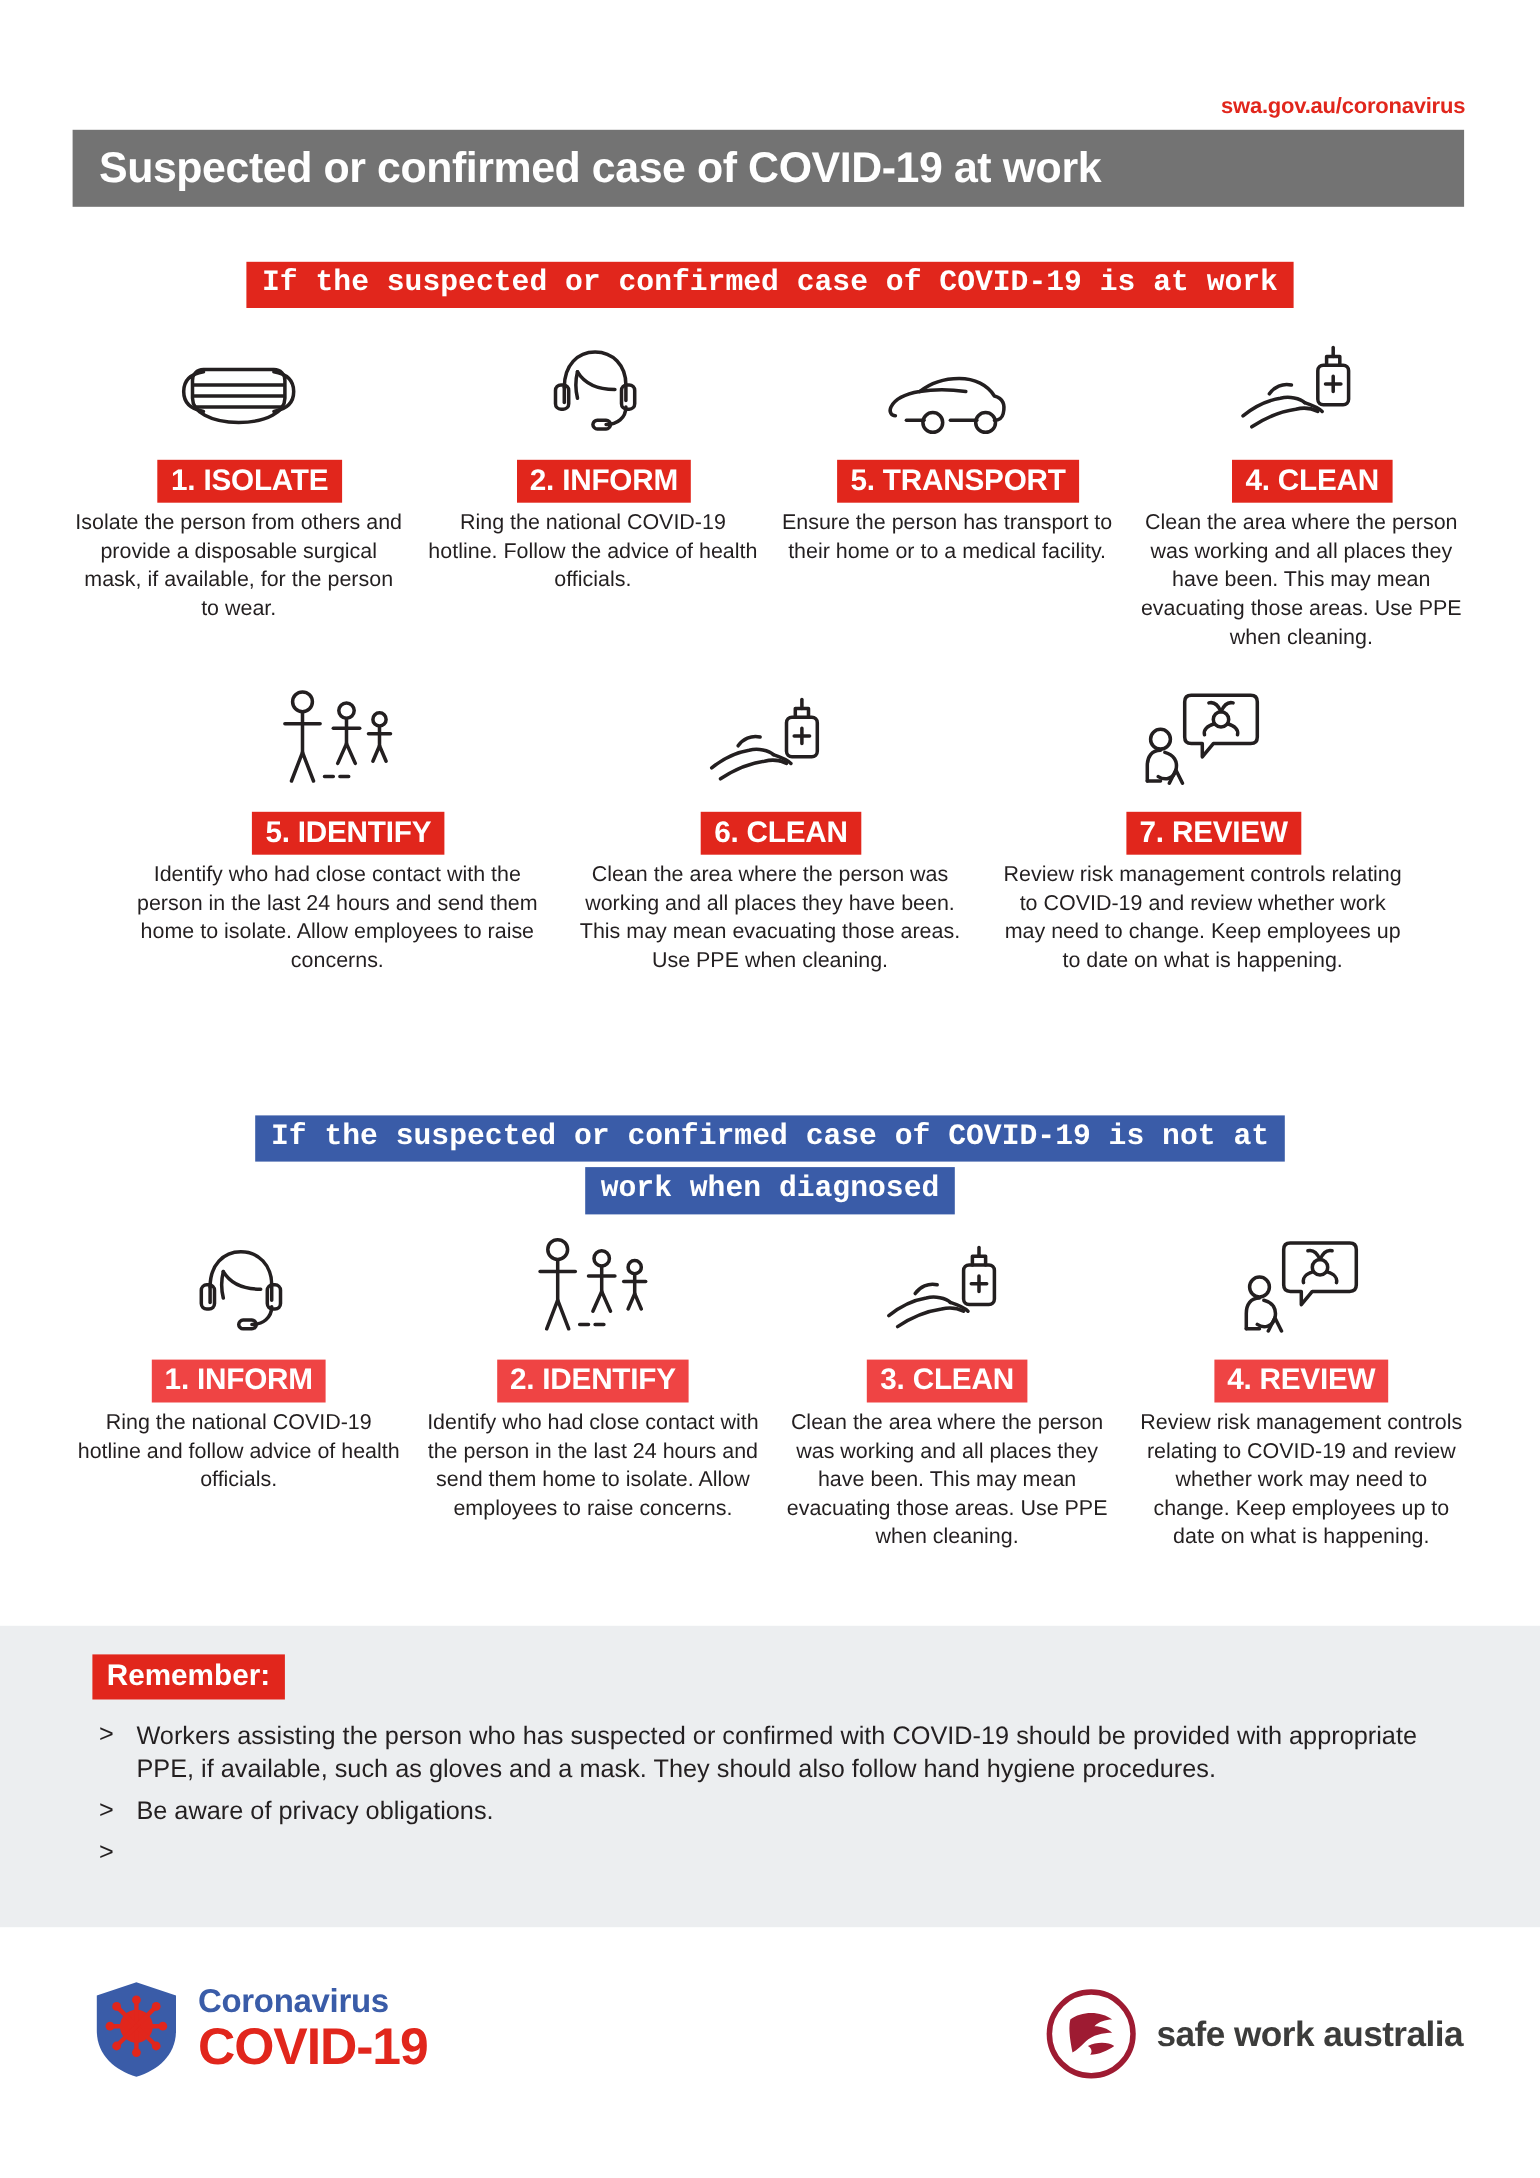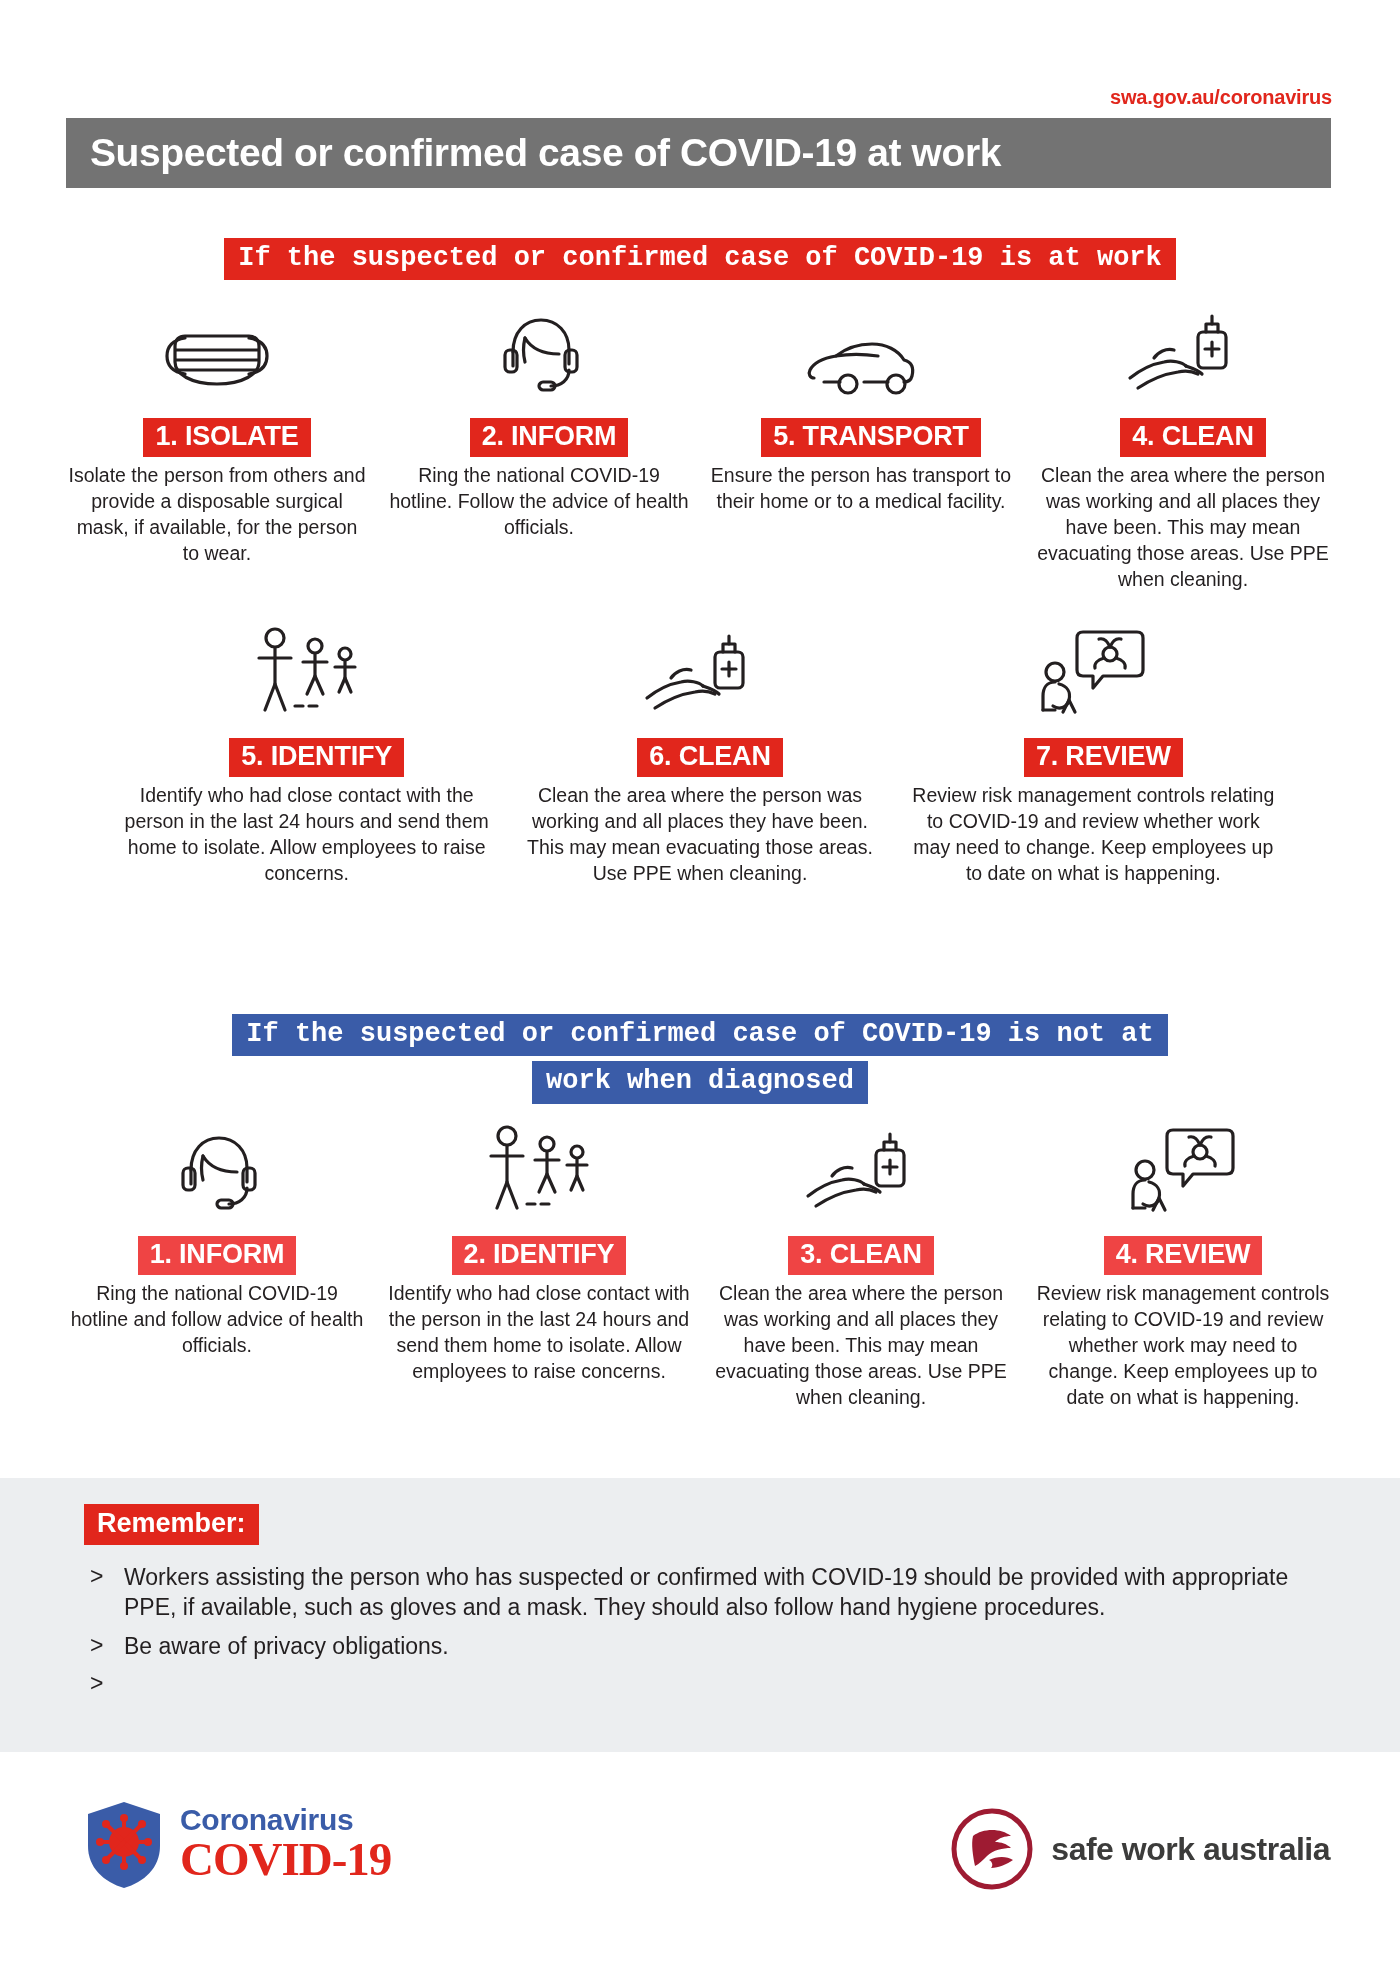--- a/index.html
+++ b/index.html
@@ -193,21 +193,20 @@
     color: #3a5ca8;
     letter-spacing: -0.3px;
     line-height: 1;
   }
   .logo-cov .l2 {
     font-size: 47px;
     font-weight: bold;
     color: #e1261c;
     letter-spacing: -1px;
     line-height: 1.05;
-    font-family: Liberation Serif, serif;
   }
   .logo-swa {
     position: absolute;
     right: 70px;
     top: 46px;
     display: flex;
     align-items: center;
     justify-content: space-between;
   }
   .logo-swa .swa-txt {

